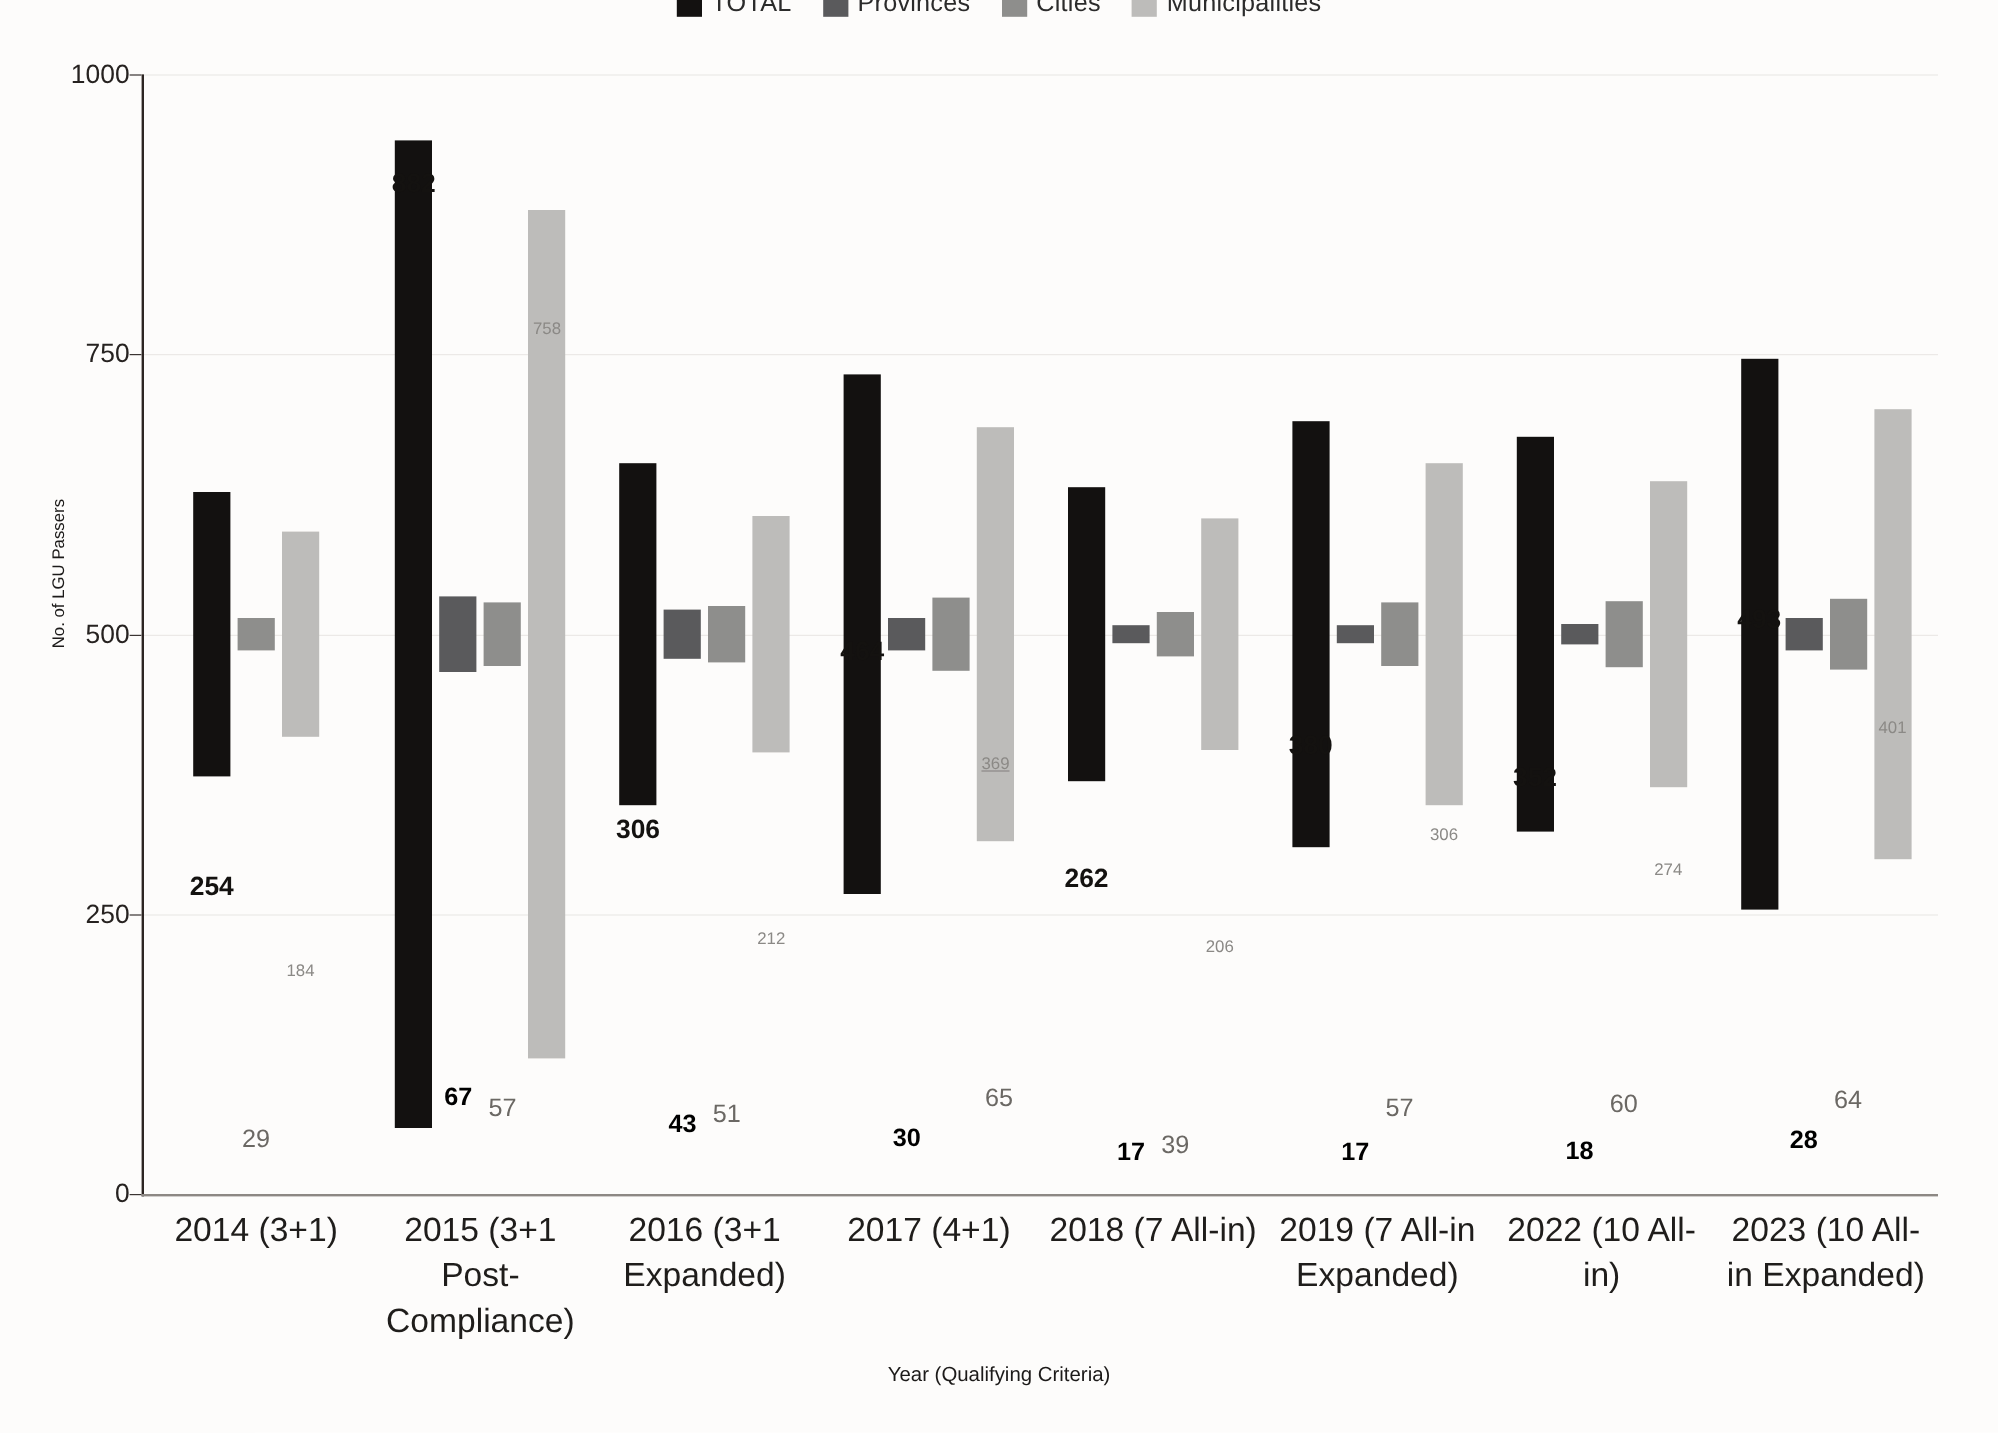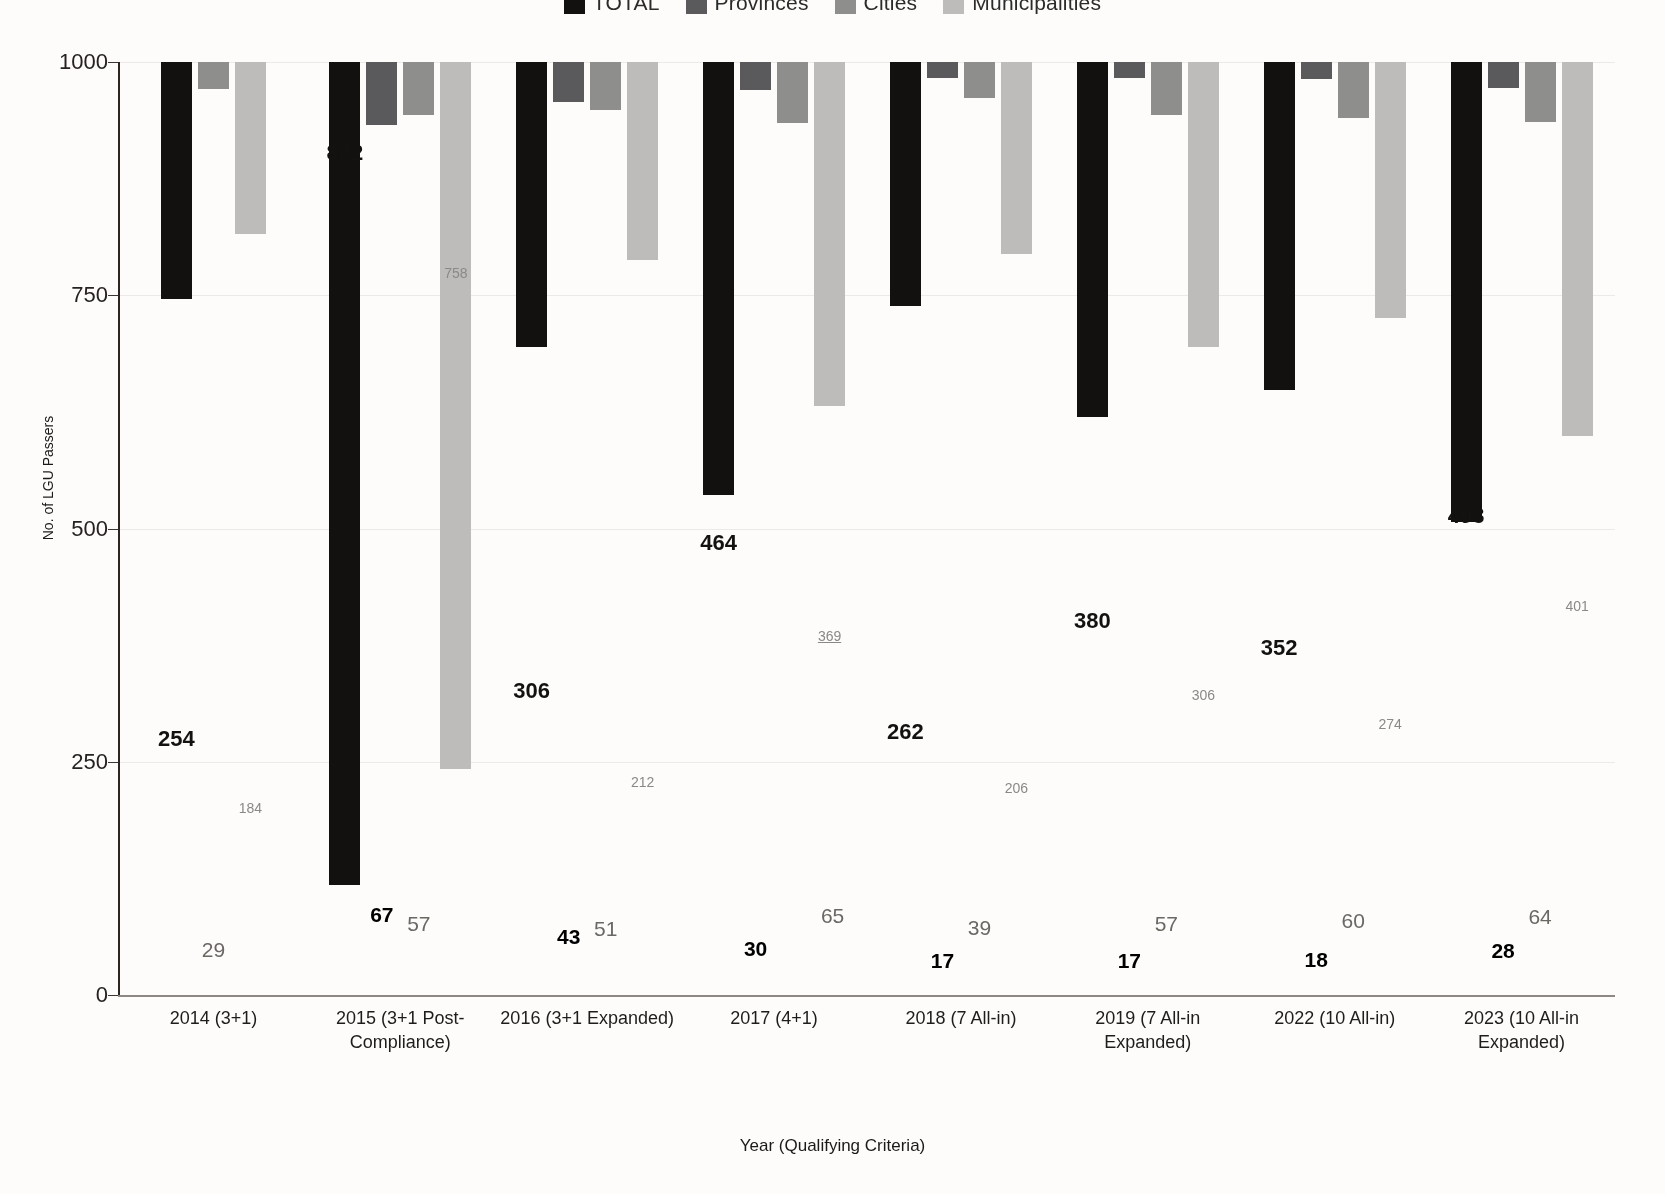--- a/index.html
+++ b/index.html
@@ -141,21 +141,21 @@
     display: flex;
     align-items: flex-end;
     justify-content: center;
     gap: 6px;
   }
   .bar-wrap {
     position: relative;
     width: 31px;
     display: flex;
     flex-direction: column;
-    justify-content: flex-start;
+    justify-content: center;
     align-items: center;
     height: 100%;
   }
   .bar {
     width: 31px;
     display: block;
   }
   .bar-label {
     position: absolute;
     left: 50%;
@@ -187,21 +187,21 @@
   #xlabels {
     position: absolute;
     left: 120px;
     top: 1006px;
     width: 1495px;
     display: flex;
   }
   .xlabel {
     flex: 1 1 0;
     text-align: center;
-    font-size: 18px;
+    font-size: 28px;
     line-height: 1.35;
     color: #1f1d1b;
     padding: 0 4px;
     box-sizing: border-box;
   }
 
   
   #xtitle {
     position: absolute;
     left: 0;
@@ -343,21 +343,21 @@
         <div class="bars">
           <div class="bar-wrap">
             <span class="bar-label total" style="bottom: 252.446px;">262</span>
             <div class="bar" style="height: 244.446px; background: rgb(19, 17, 16);"></div>
           </div>
           <div class="bar-wrap">
             <span class="bar-label prov" style="bottom: 23.861px;">17</span>
             <div class="bar" style="height: 15.861px; background: rgb(90, 90, 92);"></div>
           </div>
           <div class="bar-wrap">
-            <span class="bar-label city" style="bottom: 57px;">39</span>
+            <span class="bar-label city" style="bottom: 30px;">39</span>
             <div class="bar" style="height: 36.387px; background: rgb(142, 142, 140);"></div>
           </div>
           <div class="bar-wrap">
             <span class="bar-label muni" style="bottom: 200.198px;">206</span>
             <div class="bar" style="height: 192.198px; background: rgb(189, 188, 186);"></div>
           </div>
         </div>
       </div>
       <div class="group">
         <div class="bars">

